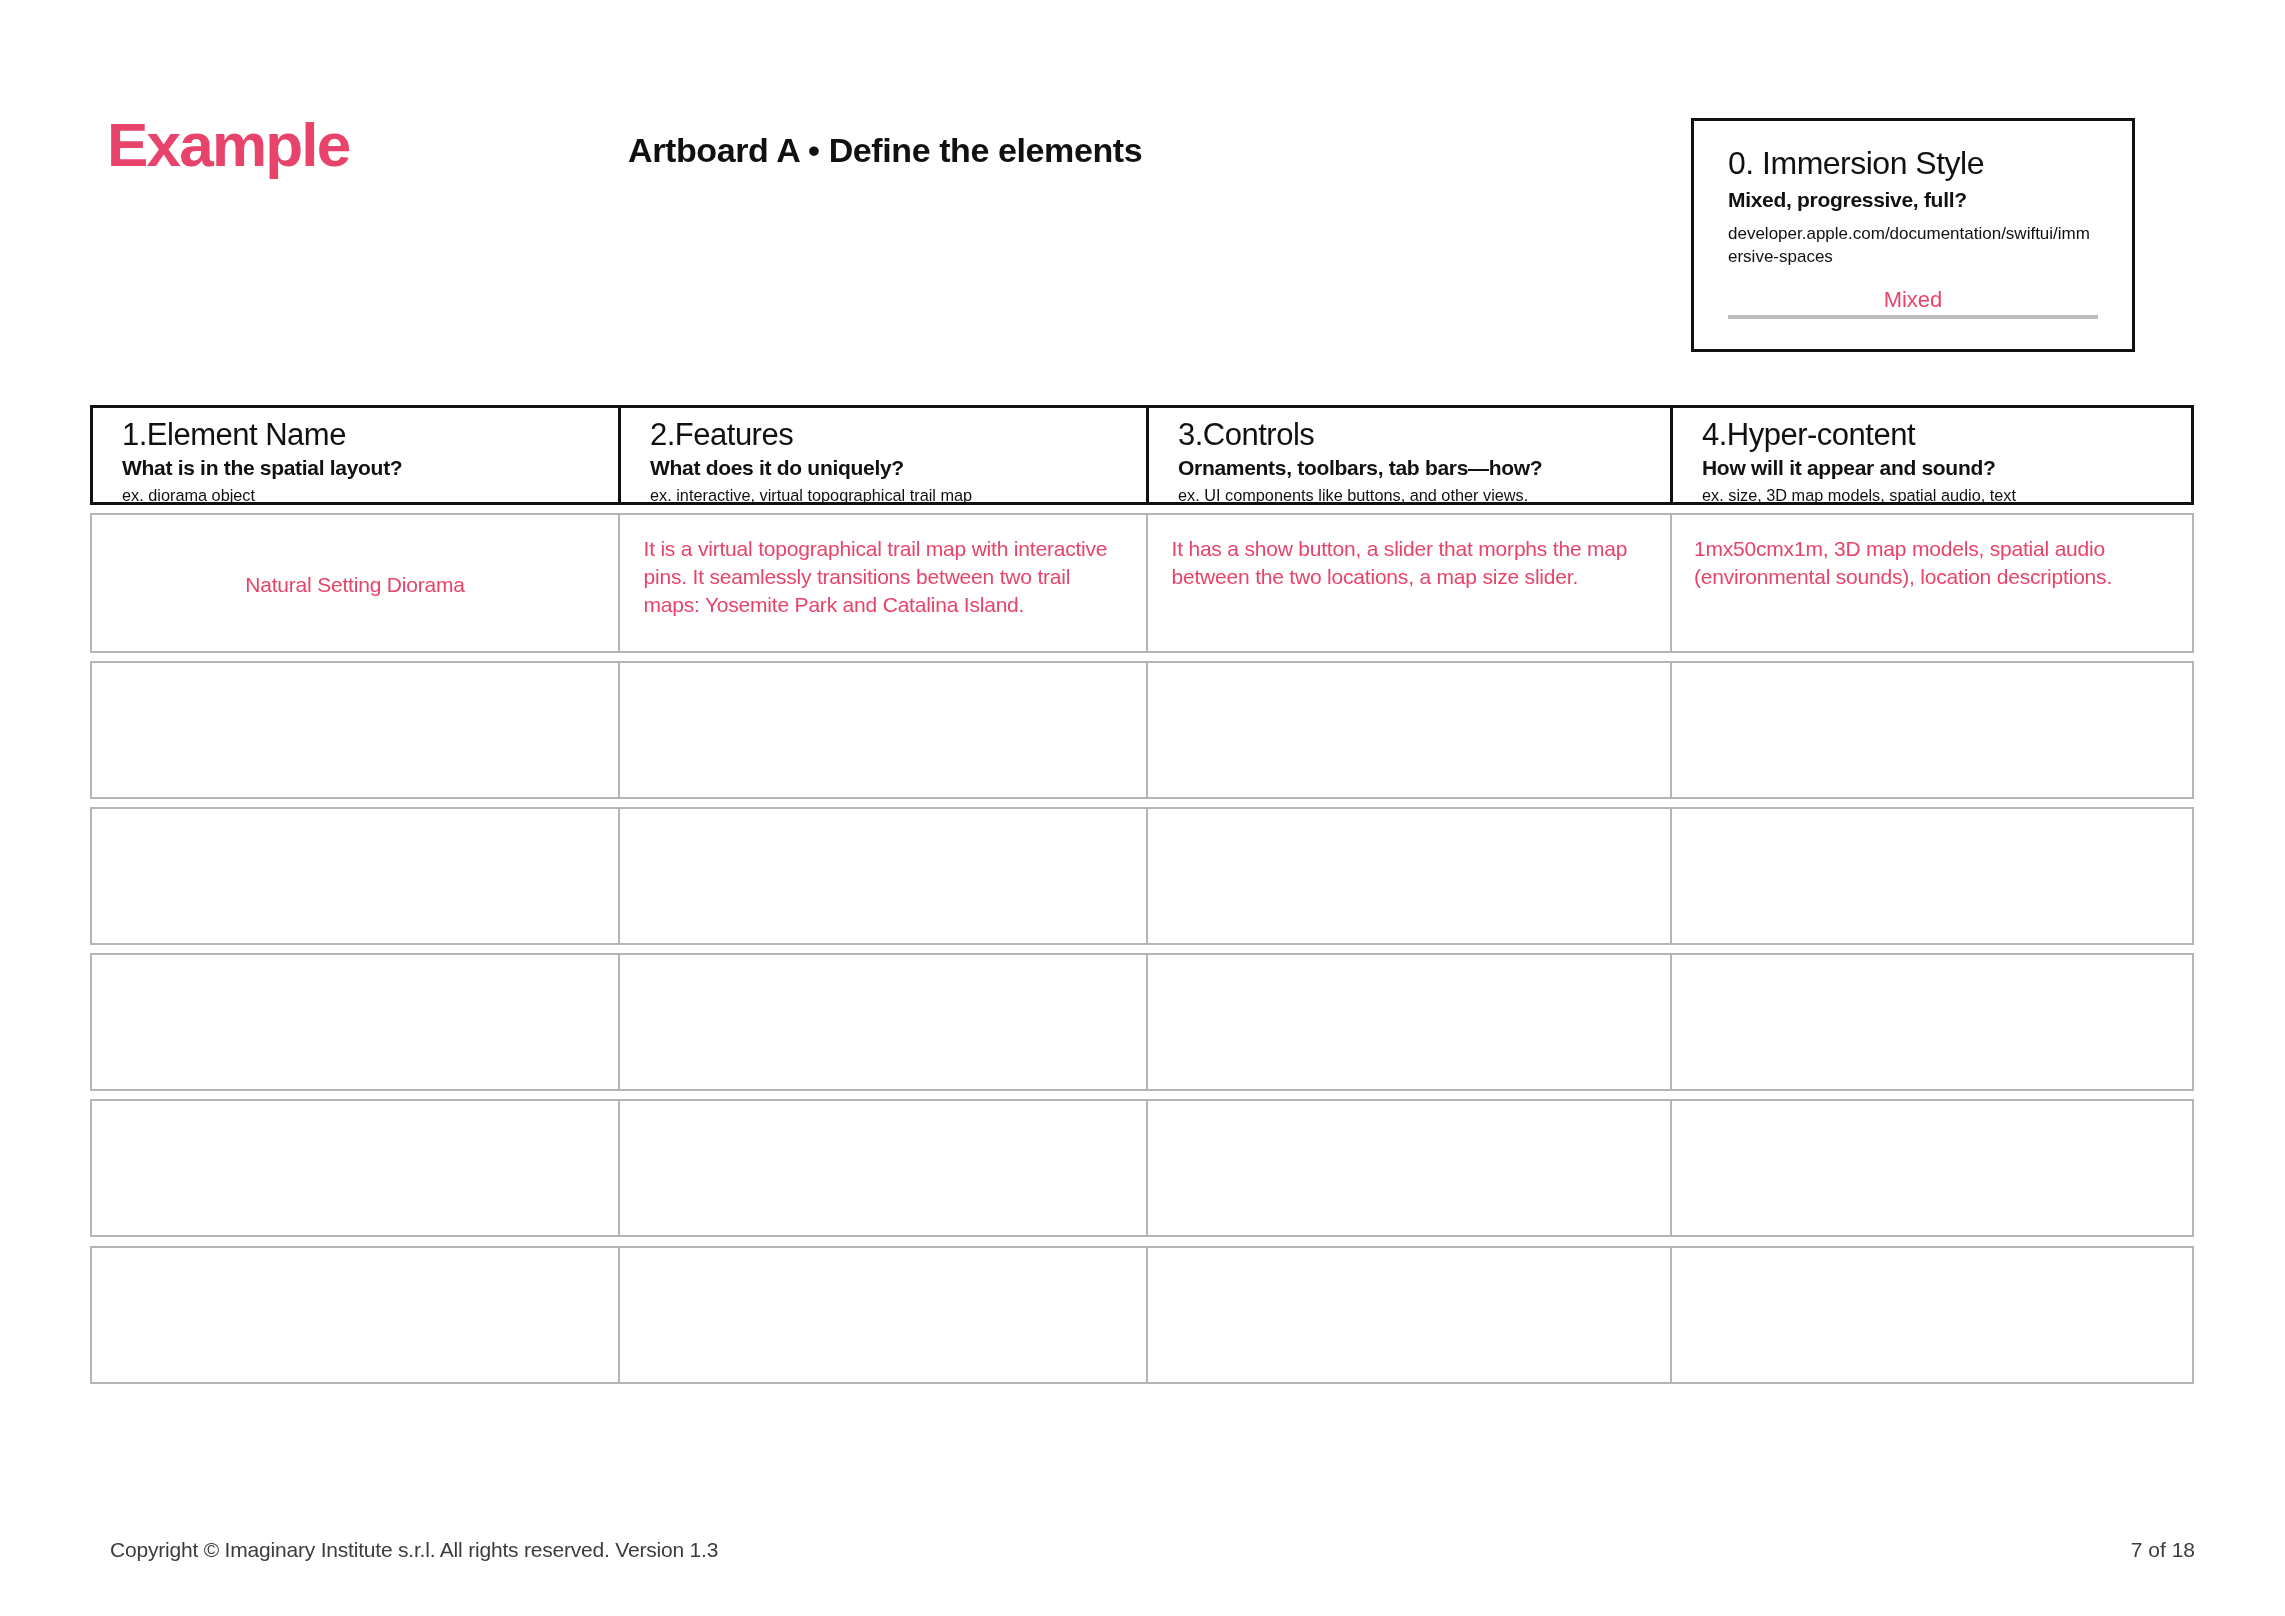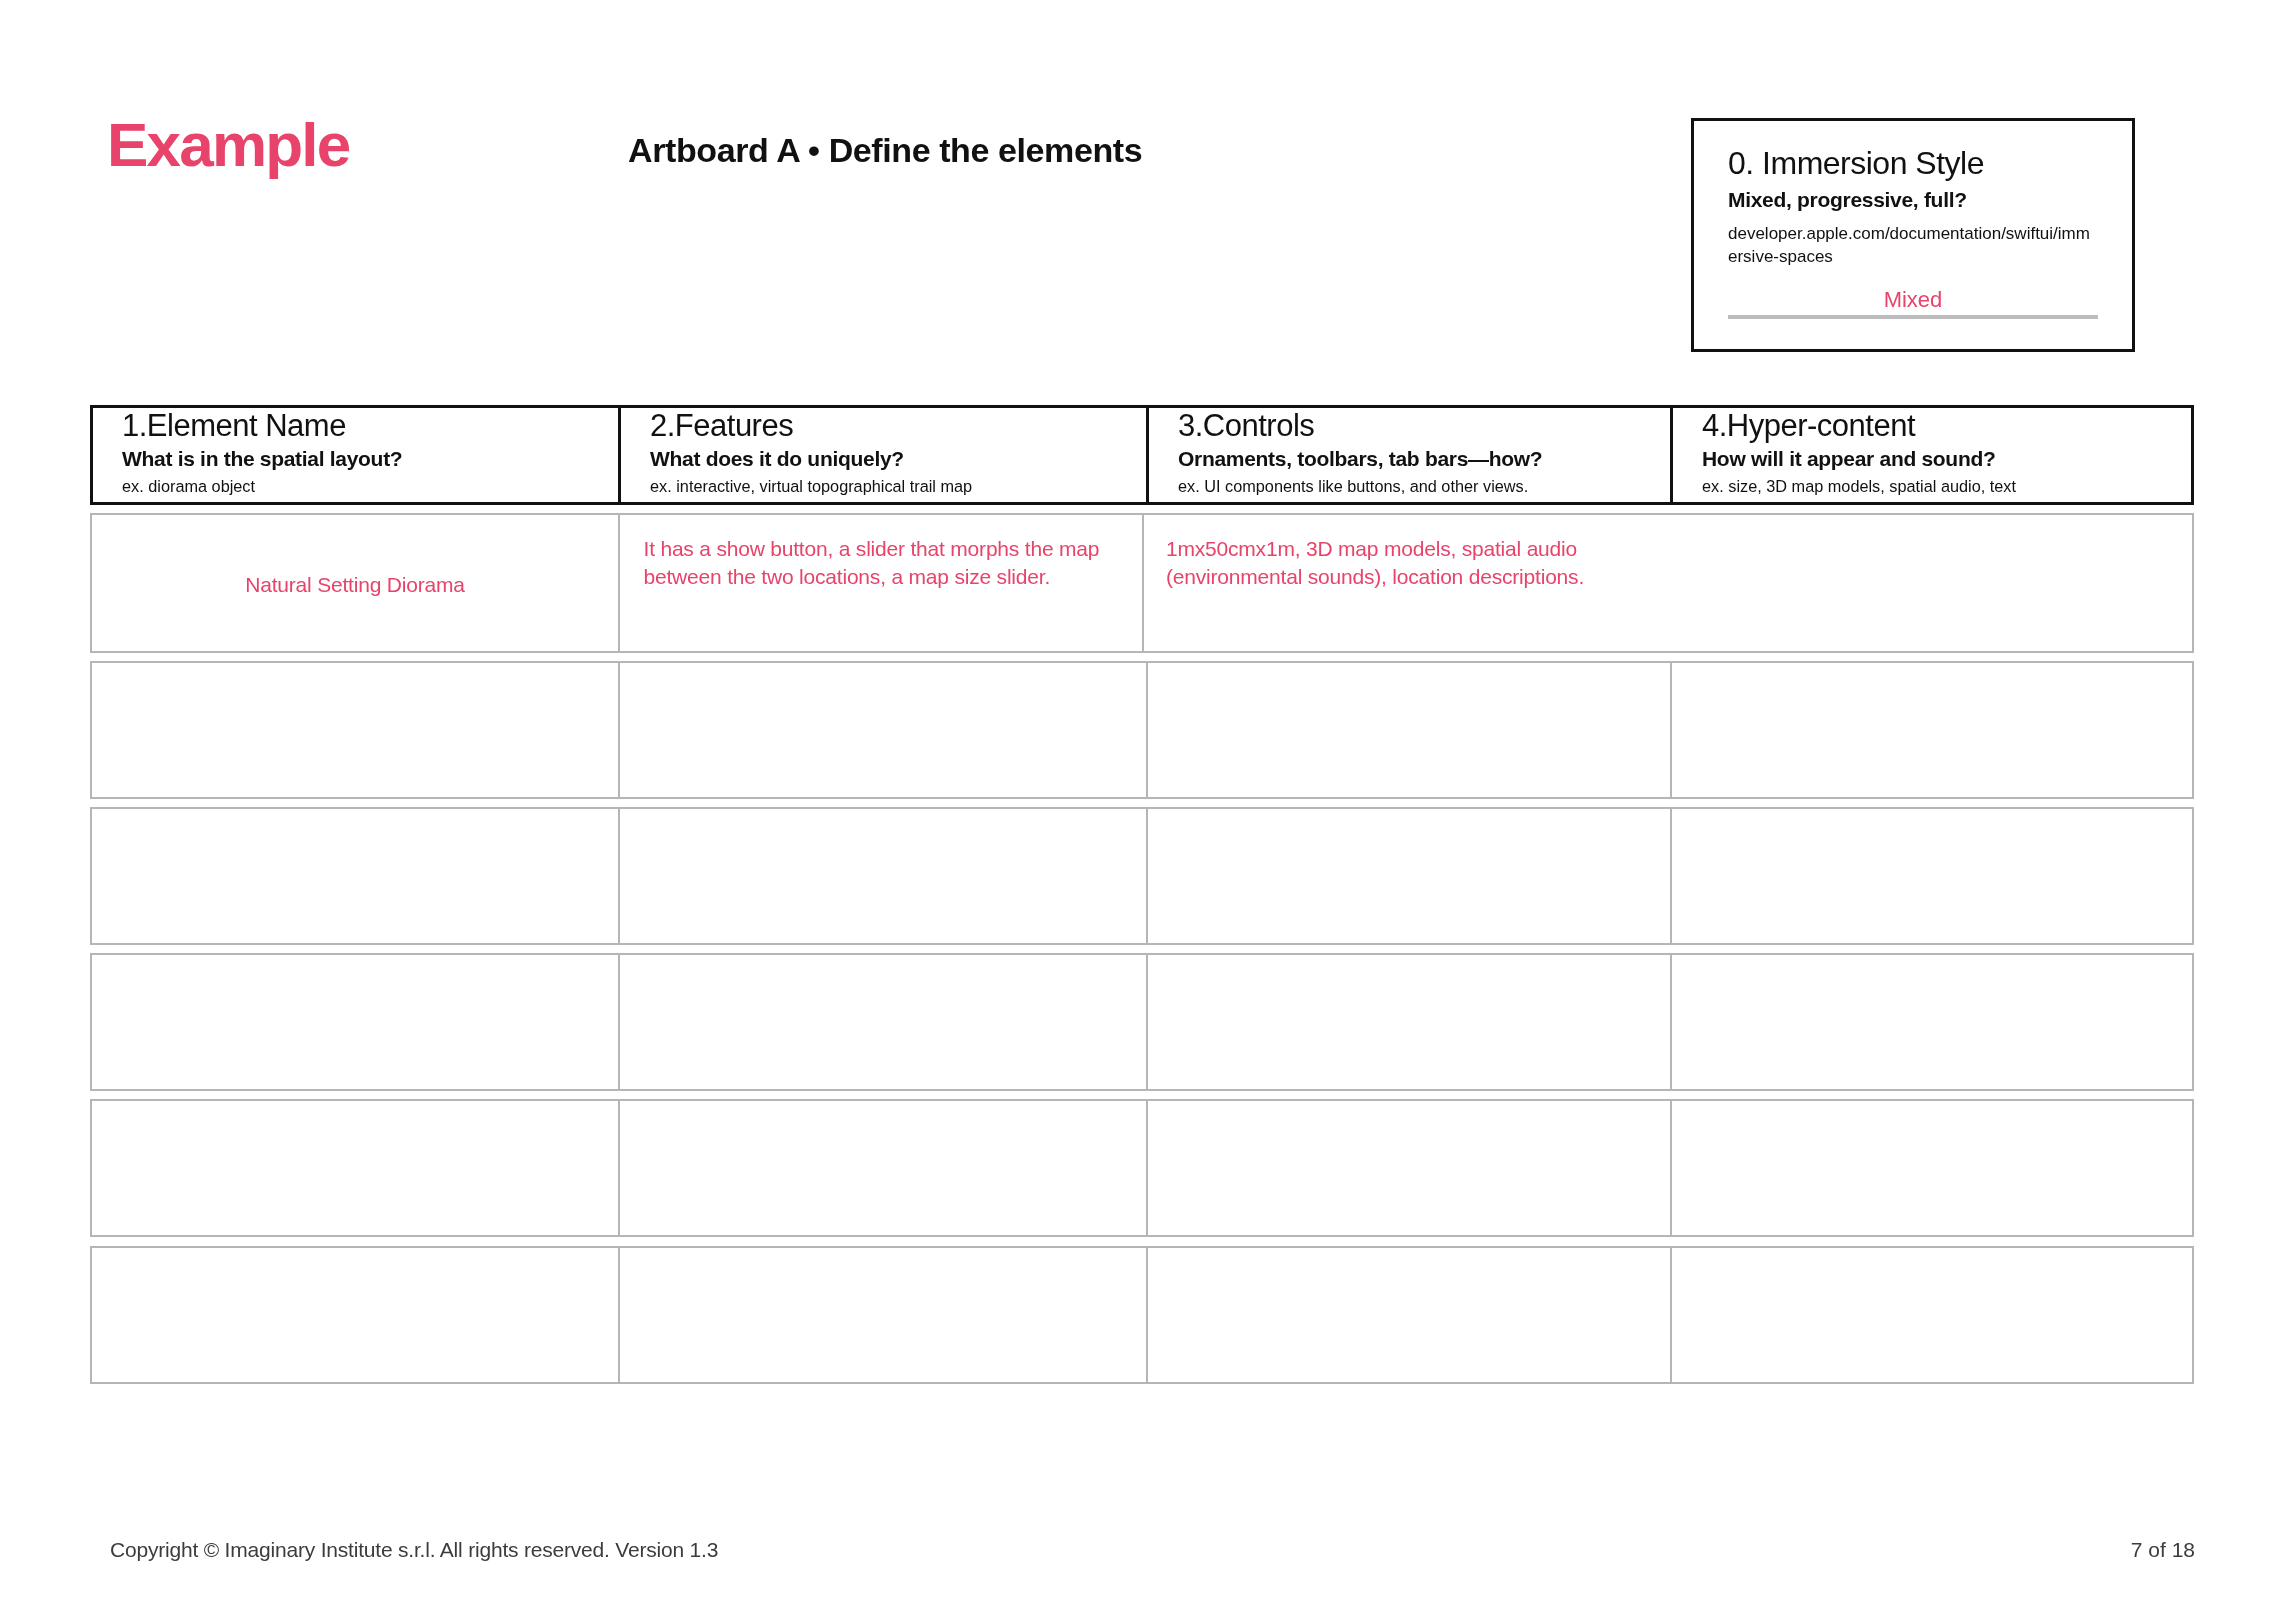--- a/index.html
+++ b/index.html
@@ -110,21 +110,21 @@
   .col2 { width: 528px; }
   .col3 { width: 524px; }
   .col4 { width: 524px; }
 
   
   .header-row {
     border: 3.6px solid #111111;
     height: 100px;
   }
   .header-row .cell {
-    padding: 1px 29px 0 29px;
+    padding: 10px 29px 0 29px;
     border-right: 3.6px solid #111111;
   }
   .header-row .cell:last-child { border-right: none; }
   .col-number {
     font-size: 31px;
     font-weight: 400;
     letter-spacing: -0.5px;
     color: #111111;
     line-height: 1.12;
   }
@@ -234,20 +234,23 @@
         <div class="col-number">4.Hyper-content</div>
         <div class="col-question">How will it appear and sound?</div>
         <div class="col-example">ex. size, 3D map models, spatial audio, text</div>
       </div>
     </div>
 
     <div class="row data-row row-filled">
       <div class="cell col1">
         <div class="cell-text centered">Natural Setting Diorama</div>
       </div>
+      <div class="cell col2">
+        <div class="cell-text">It is a virtual topographical trail map with interactive pins. It seamlessly transitions between two trail maps: Yosemite Park and Catalina Island.</div>
+      </div>
       <div class="cell col3">
         <div class="cell-text">It has a show button, a slider that morphs the map between the two locations, a map size slider.</div>
       </div>
       <div class="cell col4">
         <div class="cell-text">1mx50cmx1m, 3D map models, spatial audio (environmental sounds), location descriptions.</div>
       </div>
     </div>
 
     <div class="row data-row row-empty">
       <div class="cell col1">

